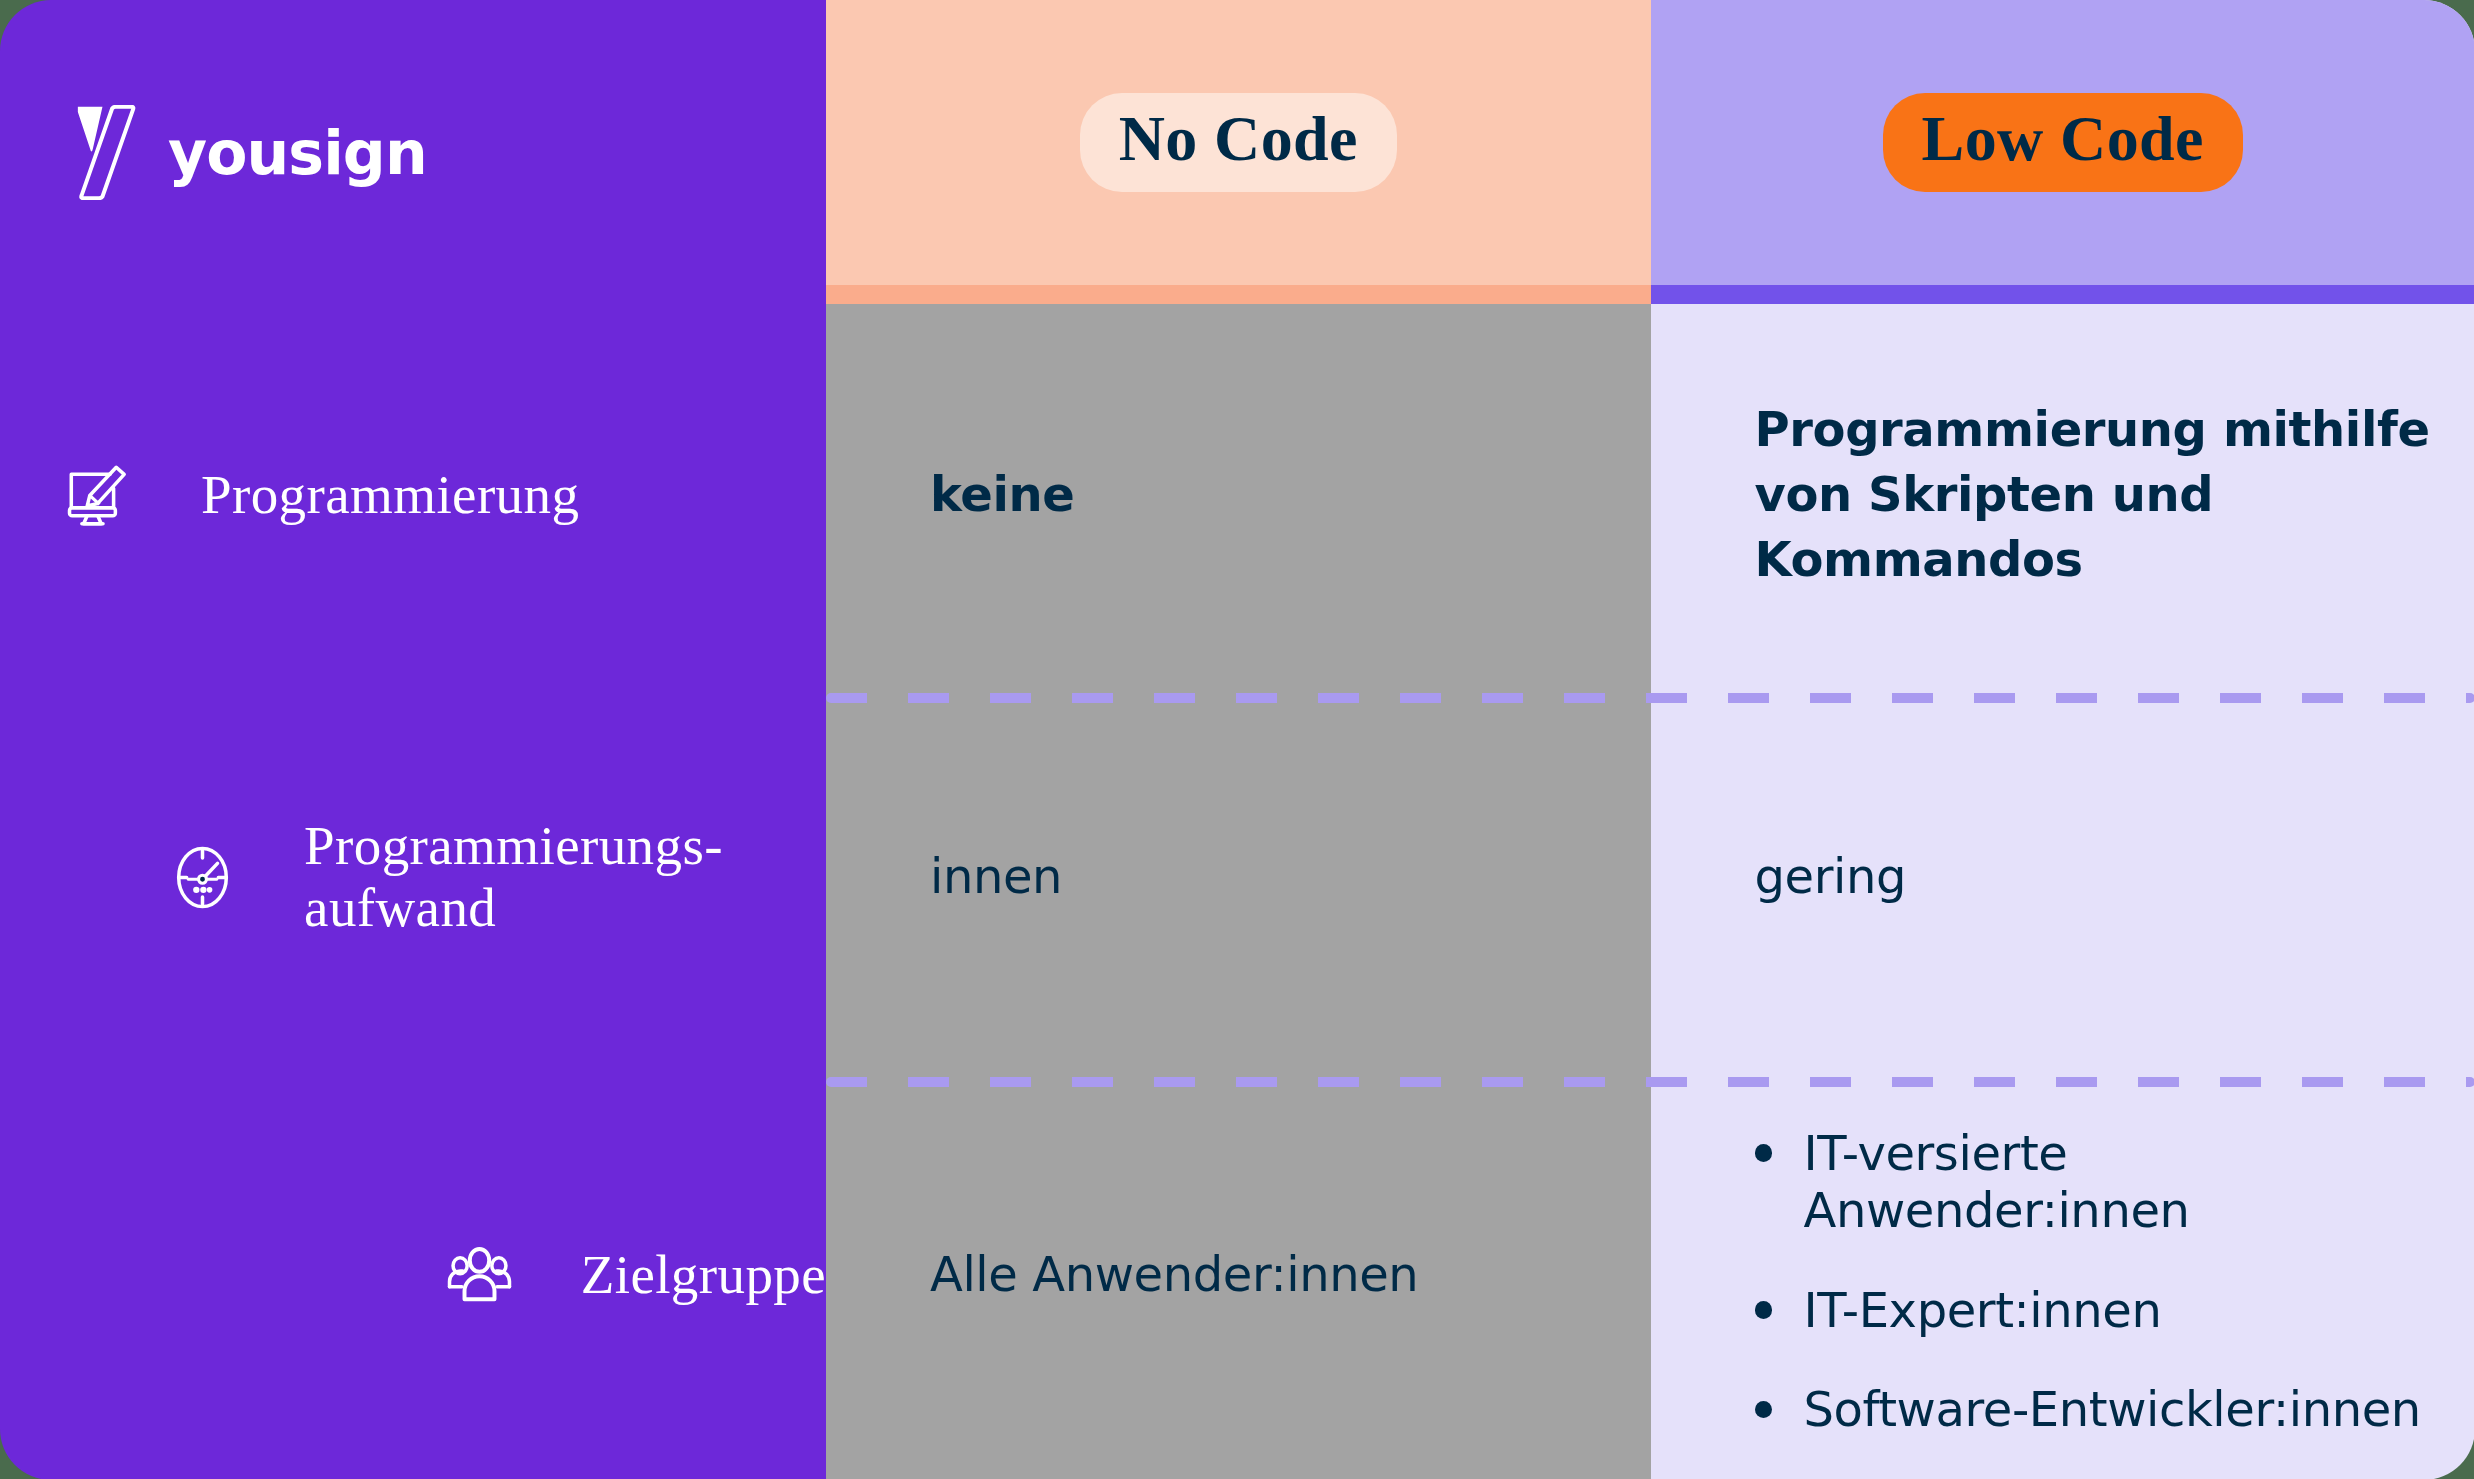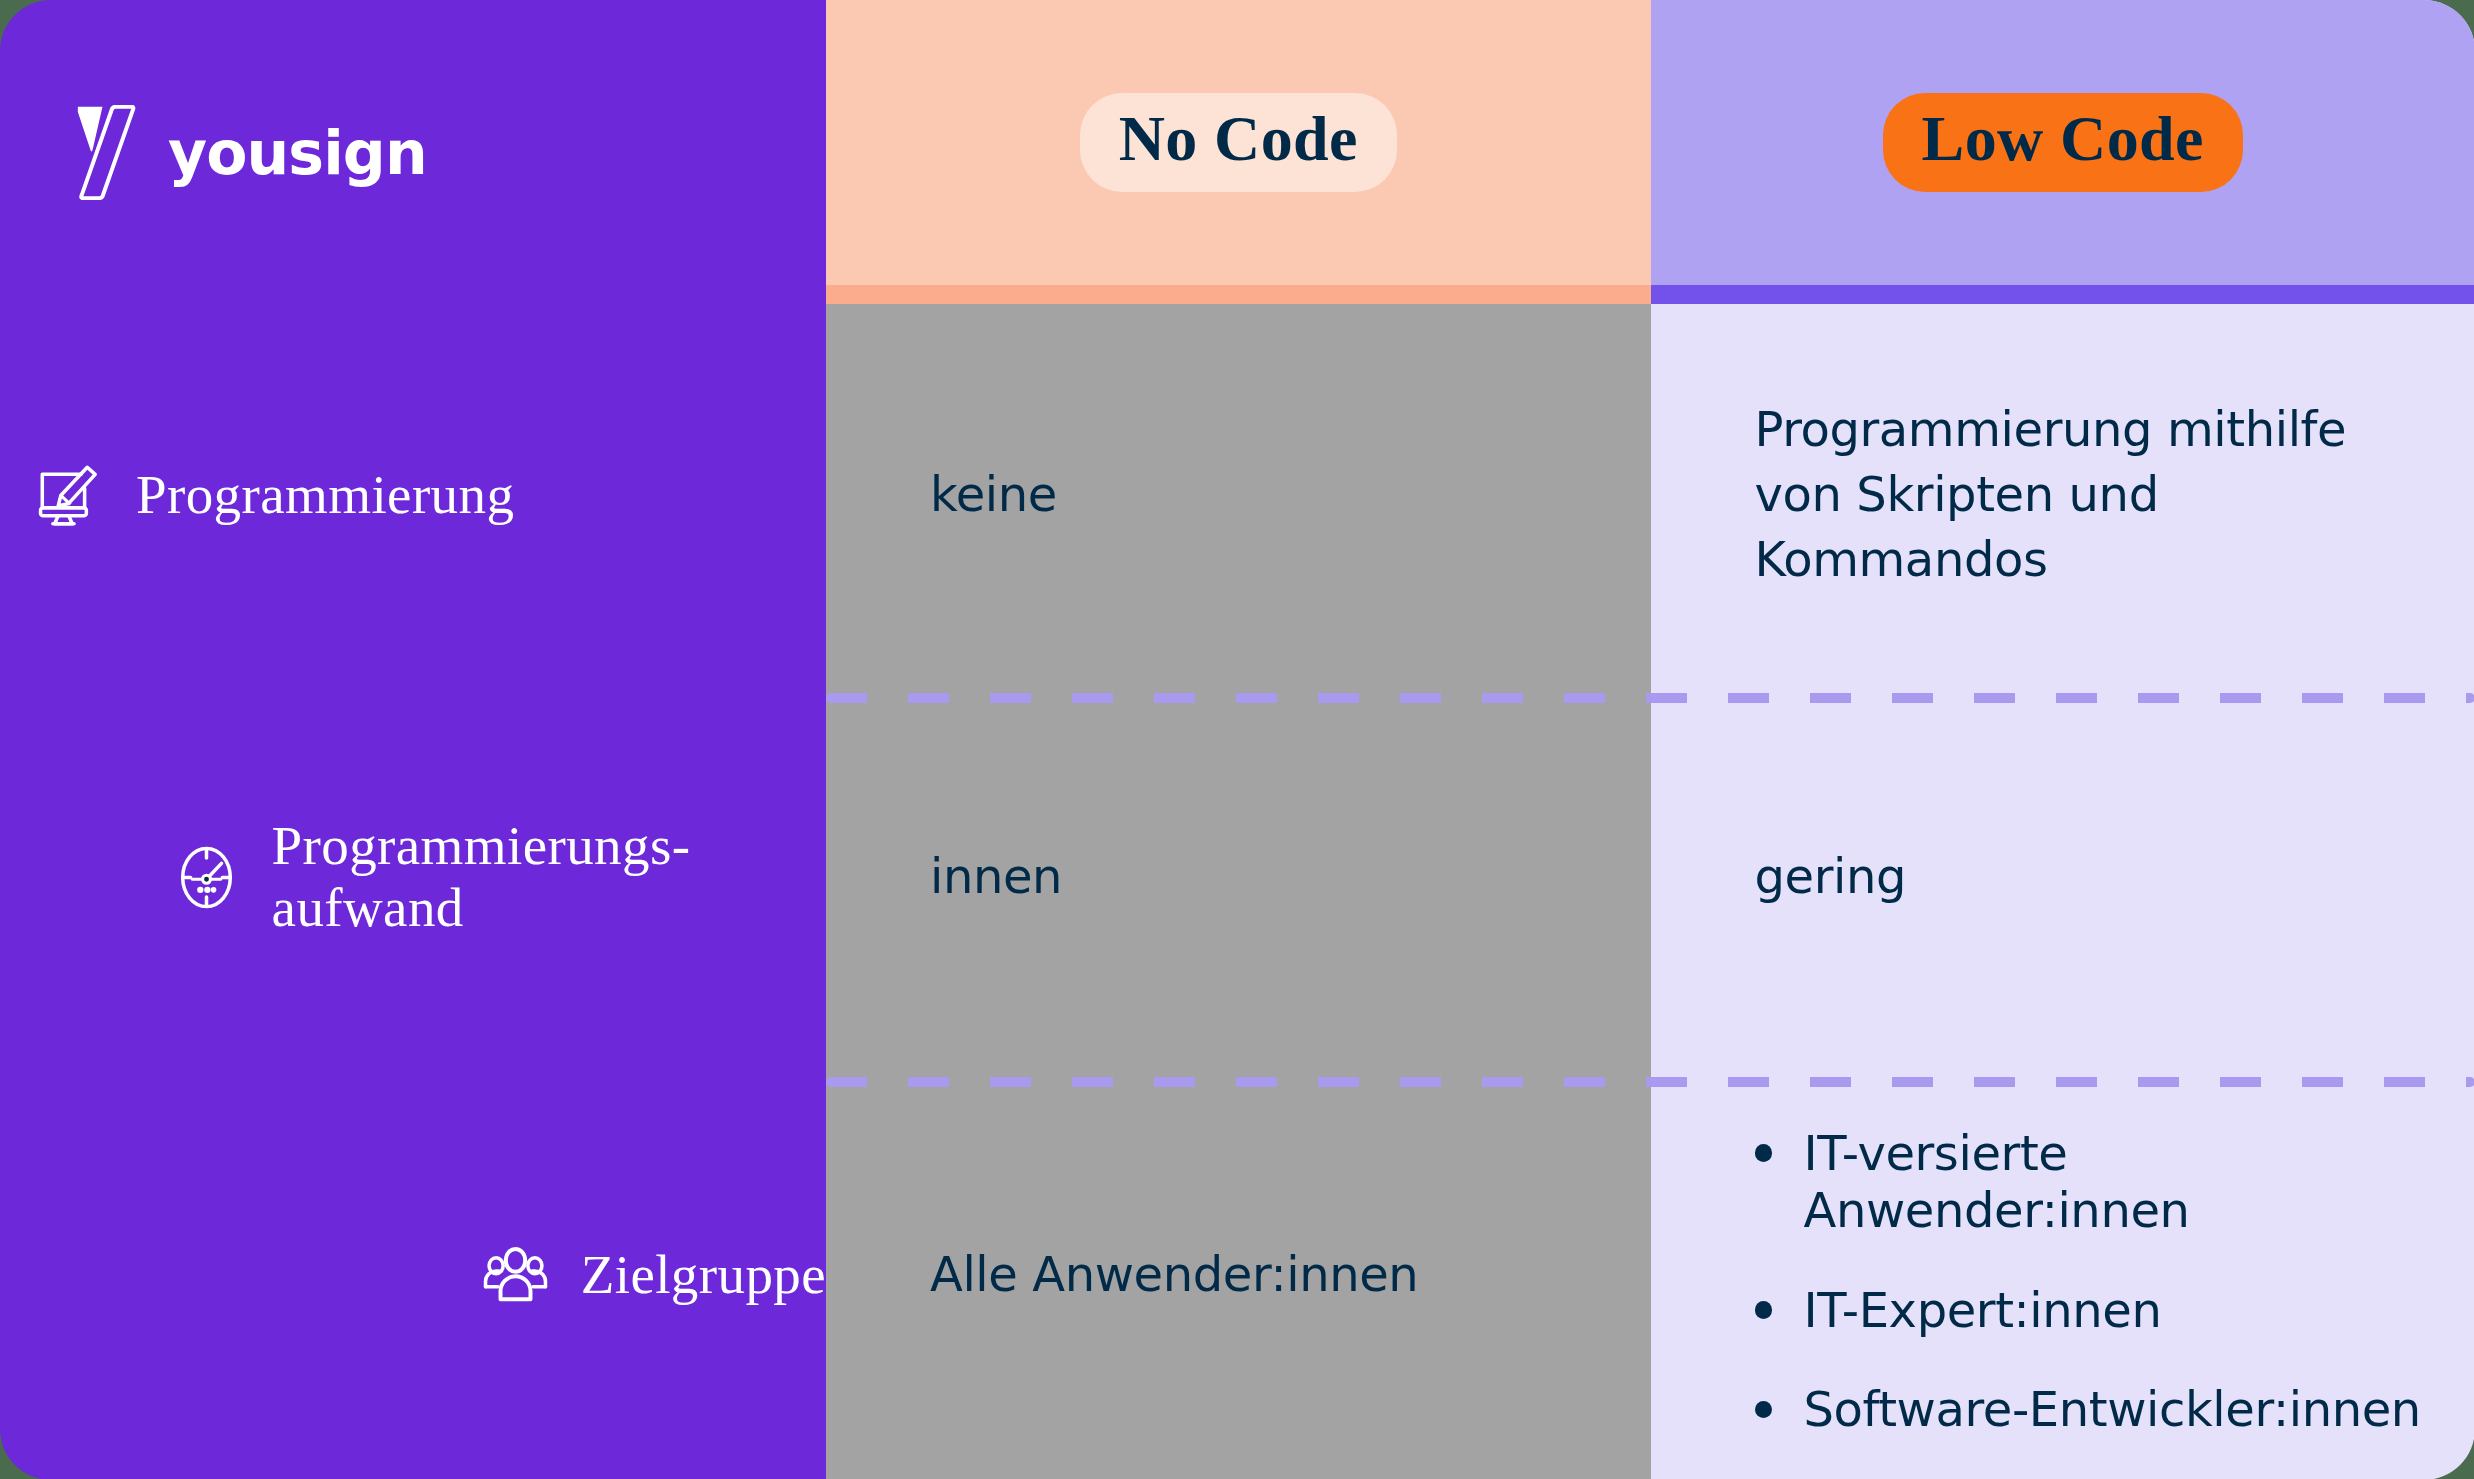--- a/index.html
+++ b/index.html
@@ -61,22 +61,23 @@
 
   .label-rows {
     flex: 1 1 auto;
     display: flex;
     flex-direction: column;
   }
   .label-row {
     flex: 1 1 0;
     display: flex;
     align-items: center;
-    padding-left: 37px;
+    padding-left: 66px;
     box-sizing: border-box;
+    gap: 36px;
   }
   .label-row.r1 { flex: 0 0 380px; }
   .label-row.r2 { flex: 0 0 384px; justify-content: center; }
   .label-row.r3 { flex: 1 1 auto; justify-content: flex-end; }
 
   .row-icon {
     width: 67px;
     height: 67px;
     flex: 0 0 67px;
     margin-right: 32px;
@@ -140,21 +141,21 @@
   }
   .cell {
     box-sizing: border-box;
     padding-left: 104px;
     padding-right: 35px;
     display: flex;
     flex-direction: column;
     justify-content: center;
     position: relative;
   }
-  .cell.c1 { flex: 0 0 380px; }
+  .cell.c1 { flex: 0 0 380px; font-weight: bold; }
   .cell.c2 { flex: 0 0 384px; }
   .cell.c3 { flex: 1 1 auto; }
 
   .cell-text {
     color: #002A47;
     font-family: "DejaVu Sans", sans-serif;
     font-size: 48px;
     line-height: 1.35;
     white-space: pre-line;
     letter-spacing: -0.4px;

